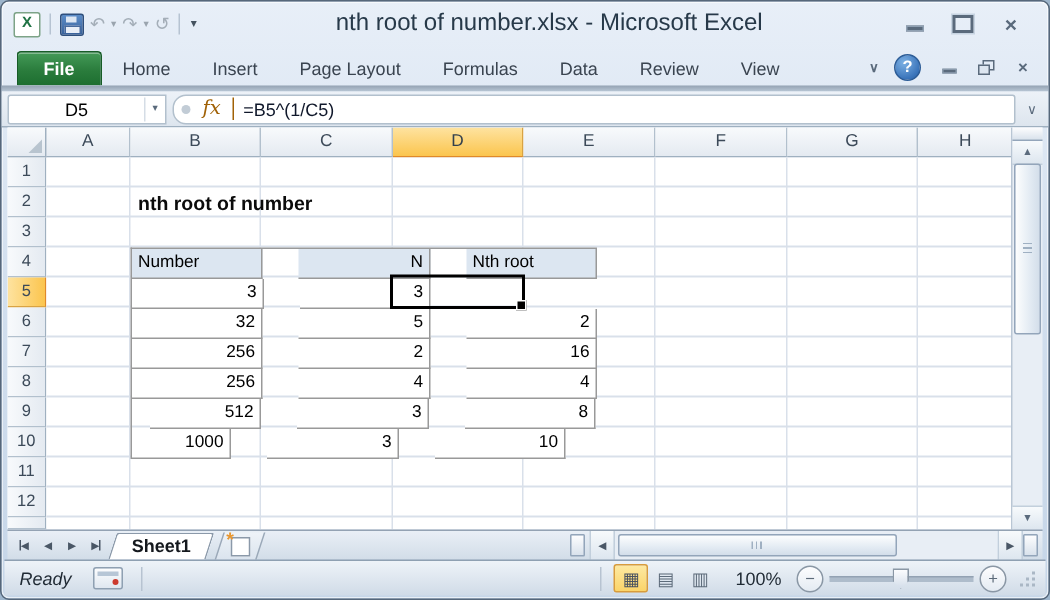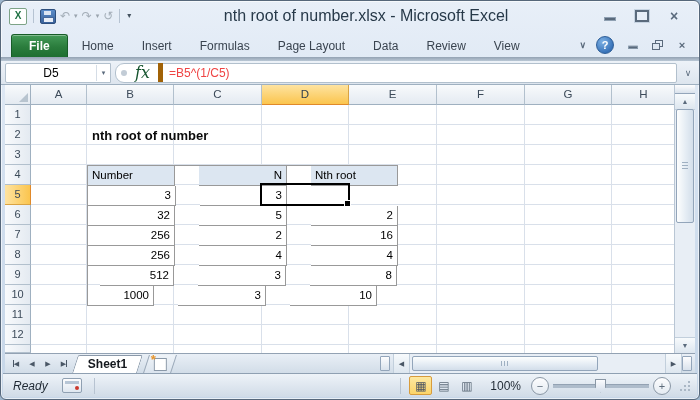--- a/index.html
+++ b/index.html
@@ -47,22 +47,22 @@
   
   .formulabar{position:absolute;top:60px;left:0;right:0;height:24px;background:linear-gradient(#edf2f8,#dde5ee);
     border-bottom:1px solid #9fb0c0;display:flex;align-items:center;padding:0 4px;box-sizing:border-box;}
   .namebox{width:104px;height:18px;background:#fff;border:1px solid #b2c0cd;border-radius:2px 0 0 2px;
     display:flex;align-items:center;}
   .namebox .nb-text{flex:1;text-align:center;font-size:12px;color:#000;}
   .nb-dd{width:13px;height:16px;border-left:1px solid #d5dde6;color:#5a6a7c;font-size:7px;text-align:center;line-height:16px;}
   .fbar-main{flex:1;height:18px;margin-left:4px;background:#fff;border:1px solid #b2c0cd;border-radius:9px 2px 2px 9px;
     display:flex;align-items:center;}
   .nb-handle{width:6px;height:6px;border-radius:50%;background:#c2ccd6;margin:0 6px 0 5px;}
-  .fx{font-family:"DejaVu Serif",serif;font-style:italic;font-size:16px;color:#14532d;padding:0 8px 0 2px;border-right:5px solid #a16207;}
-  .formula-text{font-size:12px;color:#ef4444;padding-left:6px;}
+  .fx{font-family:"DejaVu Serif",serif;font-style:italic;font-size:13px;color:#a16207;padding:0 8px 0 2px;border-right:1px solid #a16207;}
+  .formula-text{font-size:12px;color:#0f172a;padding-left:6px;}
   .fbar-chev{width:14px;text-align:center;color:#5a6a7c;font-size:9px;margin-left:4px;}
 
   
   .gridwrap{position:absolute;top:84px;left:4px;width:671px;height:268px;background:#fff;overflow:hidden;}
   .colheaders{position:absolute;top:0;left:0;right:0;height:20px;display:flex;}
   .corner{width:26px;box-sizing:border-box;background:linear-gradient(#f8fafc,#e4eaf1);
     border-right:1px solid #9fb0c0;border-bottom:1px solid #9fb0c0;position:relative;}
   .corner::after{content:"";position:absolute;right:2px;bottom:2px;width:0;height:0;
     border-bottom:9px solid #b8c4cf;border-left:9px solid transparent;}
   .ch{box-sizing:border-box;height:20px;line-height:19px;text-align:center;font-size:11.5px;color:#3c4a59;
@@ -178,22 +178,22 @@
         </div>
       <div class="wb closeg">×</div>
     </div>
   </div>
 
   <div class="tabrow">
     <div id="ribbon-tabs" style="display:flex;align-items:flex-end;">
         <div class="rtab file-tab">File</div>
         <div class="rtab">Home</div>
         <div class="rtab">Insert</div>
+        <div class="rtab">Page Layout</div>
         <div class="rtab">Formulas</div>
-        <div class="rtab">Page Layout</div>
         <div class="rtab">Data</div>
         <div class="rtab">Review</div>
         <div class="rtab">View</div>
       </div>
     <div class="ribbon-right">
       <span class="rchev">∨</span>
       <div class="help-ic">?</div>
       <div class="wb sm">
           <div class="minbar"></div>
         </div>

